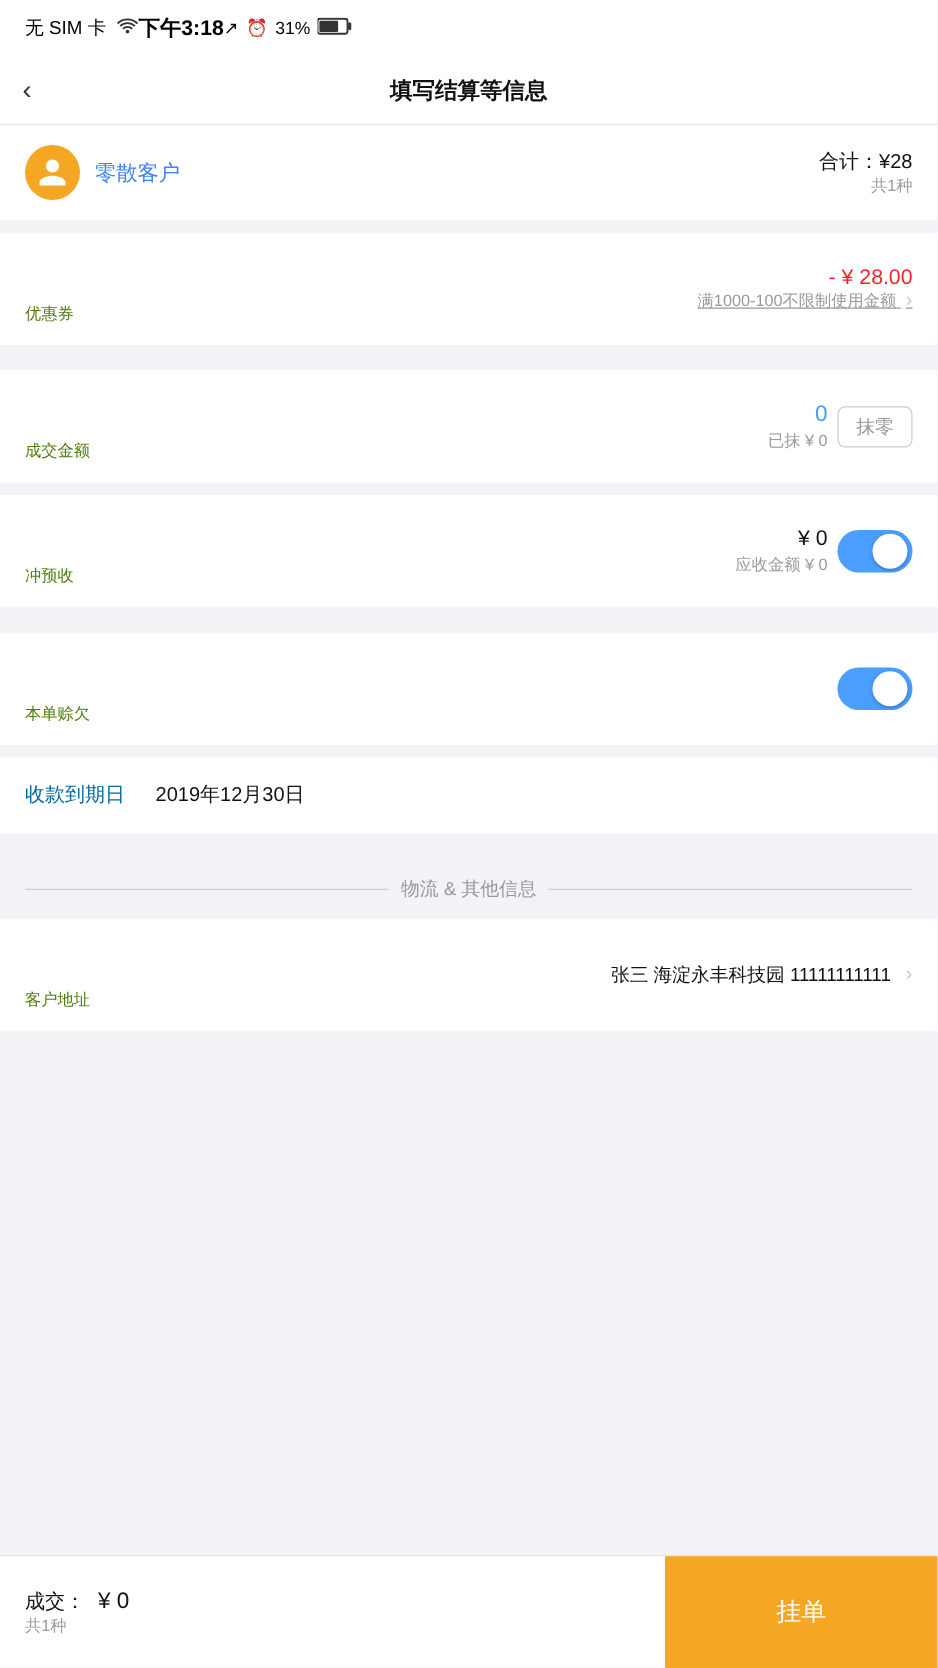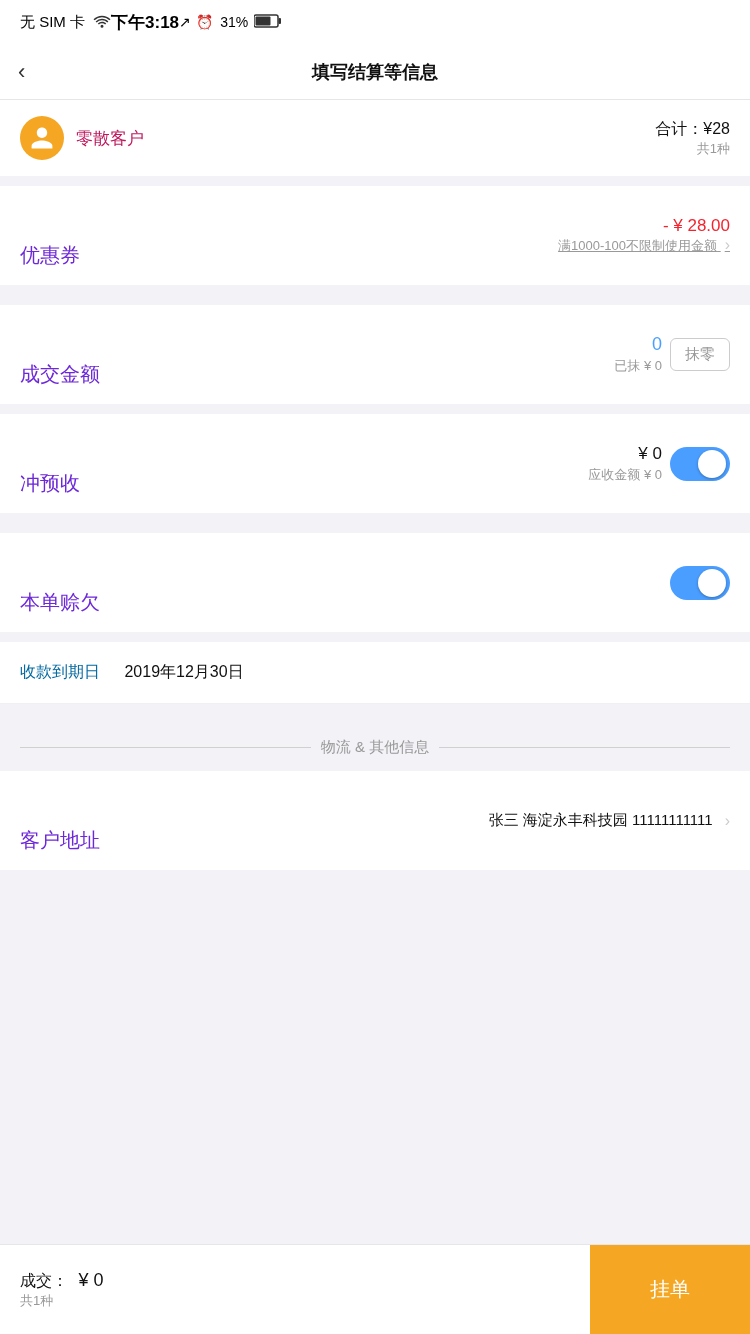--- a/index.html
+++ b/index.html
@@ -71,36 +71,36 @@
       margin-bottom: 10px;
     }
     .customer-left { display: flex; align-items: center; gap: 12px; }
     .customer-avatar {
       width: 44px; height: 44px;
       background: #f5a623;
       border-radius: 50%;
       display: flex; align-items: center; justify-content: center;
       color: white; font-size: 20px;
     }
-    .customer-name { font-size: 17px; color: #be185d; font-weight: 500; }
+    .customer-name { font-size: 17px; color: #3b82f6; font-weight: 500; }
     .customer-right { text-align: right; }
     .customer-total { font-size: 16px; color: #111; }
     .customer-count { font-size: 13px; color: #999; }
 
     
     .list-row {
       background: #fff;
       padding: 16px 20px;
       display: flex;
       align-items: center;
       justify-content: space-between;
       border-bottom: 1px solid #f0f0f0;
     }
     .list-row:last-child { border-bottom: none; }
-    .row-label { font-size: 20px; color: #6d28d9; margin-top: 40px; }
+    .row-label { font-size: 13px; color: #4d7c0f; margin-top: 40px; }
     .row-right { display: flex; align-items: center; gap: 8px; }
     .row-value-blue { font-size: 18px; color: #4a9eff; font-weight: 500; }
     .row-discount { color: #f5222d; font-size: 17px; font-weight: 500; }
     .row-sub { font-size: 13px; color: #999; text-align: right; text-decoration: underline; }
     .row-right-col { text-align: right; }
     .chevron { color: #ccc; font-size: 16px; margin-left: 4px; }
 
     
     .round-off-btn {
       border: 1px solid #ccc;
@@ -187,21 +187,21 @@
     }
     .bottom-info {
       flex: 1;
       padding: 0 20px;
     }
     .bottom-deal { font-size: 16px; color: #111; }
     .bottom-count { font-size: 13px; color: #999; }
     .bottom-amount { font-size: 18px; color: #111; font-weight: 500; margin-left: 6px; }
 
     .bottom-btn-hold {
-      width: 160px;
+      width: 218px;
       height: 90px;
       background: #f5a623;
       display: flex;
       align-items: center;
       justify-content: center;
       font-size: 20px;
       color: #fff;
       font-weight: 500;
       cursor: pointer;
     }

